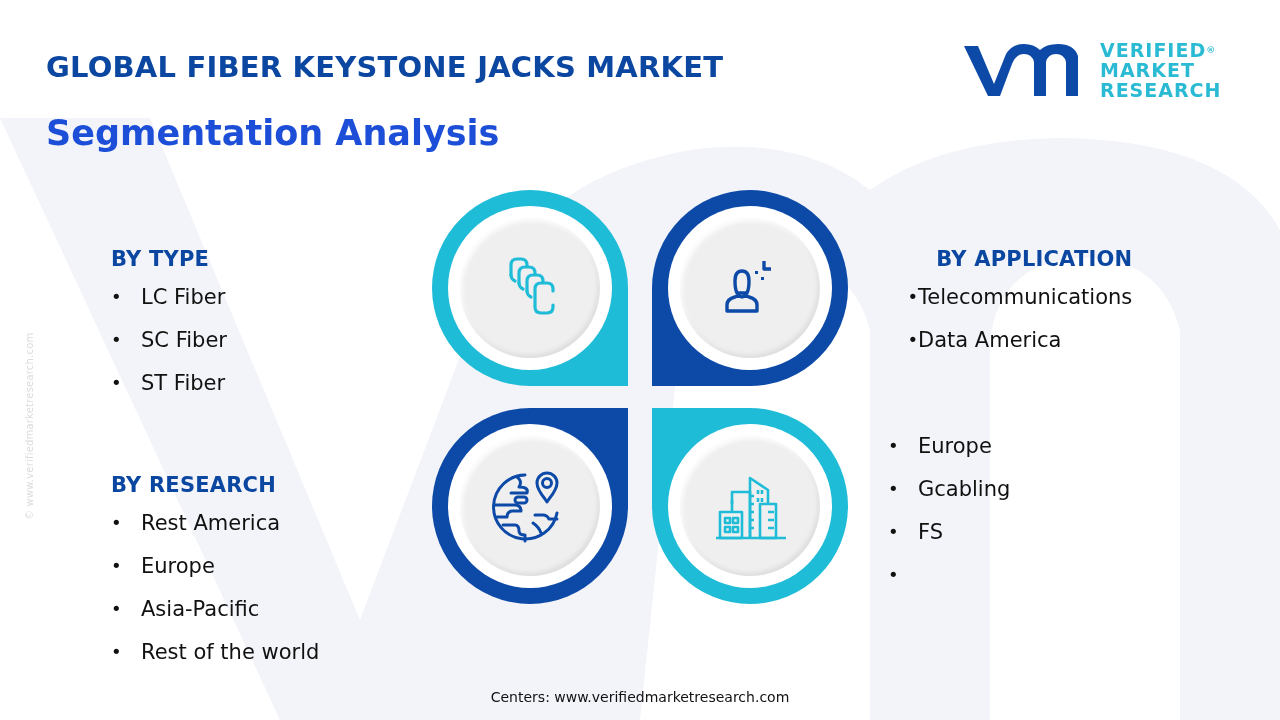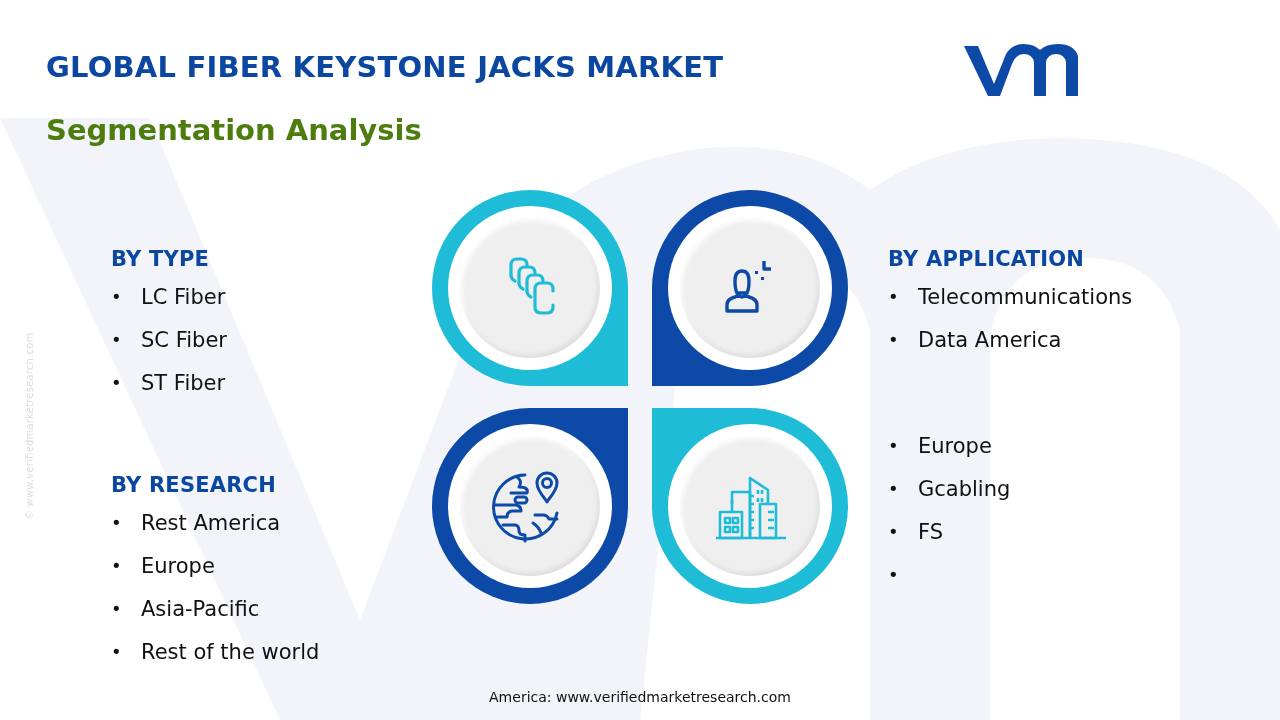--- a/index.html
+++ b/index.html
@@ -21,34 +21,34 @@
     letter-spacing: 0.2px;
     z-index: 1;
   }
   .title {
     position: absolute; left: 46px; top: 50px;
     font-size: 29px; font-weight: bold; color: #0b47a1;
     letter-spacing: 0.2px; z-index: 2;
   }
   .subtitle {
     position: absolute; left: 46px; top: 113px;
-    font-size: 29px; color: #4d7c0f; z-index: 2;
+    font-size: 35px; color: #1d4ed8; z-index: 2;
   }
   .logo { position: absolute; left: 962px; top: 40px; z-index: 2; display: flex; align-items: center; }
   .logo-text { margin-left: 10px; line-height: 20px; font-size: 19px; font-weight: bold; color: #2bbad3; letter-spacing: 1px; }
   .logo-reg { font-size: 9px; vertical-align: top; color: #2bbad3; }
 
   .segment { position: absolute; z-index: 2; }
   .seg-head { font-size: 21px; font-weight: bold; color: #0b47a1; margin-bottom: 14px; letter-spacing: 0.2px; margin-top: 39px; }
   .seg-list { list-style: none; }
   .seg-item { font-size: 21px; color: #111; height: 43px; display: flex; align-items: flex-start; }
   .bullet { width: 30px; display: inline-block; font-size: 18px; line-height: 24px; }
 
   .seg-type { left: 111px; top: 208px; }
-  .seg-app { left: 888px; top: 208px; }
+  .seg-app { left: 888px; top: 208px; text-align: right; }
   .seg-geo { left: 111px; top: 434px; }
   .seg-players { left: 888px; top: 434px; }
 
   .petal { position: absolute; width: 196px; height: 196px; z-index: 2; }
   .petal .ring {
     position: absolute; left: 16px; top: 16px; width: 164px; height: 164px;
     border-radius: 50%; background: #ffffff;
   }
   .petal .disc {
     position: absolute; left: 28px; top: 28px; width: 140px; height: 140px;
@@ -75,20 +75,25 @@
 
 <div class="side-watermark">© www.verifiedmarketresearch.com</div>
 
 <h1 class="title">GLOBAL FIBER KEYSTONE JACKS MARKET</h1>
 <h2 class="subtitle">Segmentation Analysis</h2>
 
 <div class="logo">
   <svg width="128" height="60" viewBox="0 0 128 60">
     <path d="M2 6 L16 6 L32 44 L44 14 Q50 4 62 4 Q72 4 78 10 Q84 4 96 4 Q112 4 116 16 L116 56 L104 56 L104 22 Q102 14 94 14 Q86 14 84 22 L84 56 L72 56 L72 22 Q70 14 62 14 Q54 14 50 24 L38 56 L26 56 Z" fill="#0d4aa8"></path>
   </svg>
+  <div class="logo-text">
+    <div><span>VERIFIED</span><span class="logo-reg">®</span></div>
+    <div>MARKET</div>
+    <div>RESEARCH</div>
+  </div>
 </div>
 
 <div class="segment seg-type">
   <div class="seg-head">BY TYPE</div>
   <ul class="seg-list">
     <li class="seg-item">
         <span class="bullet">•</span>
         <span>LC Fiber</span>
       </li>
     <li class="seg-item">
@@ -217,13 +222,13 @@
       <path d="M22 34 V38"></path>
       <path d="M40 72 V12 L58 24 V38"></path>
       <path d="M48 24 V28 M52 24 V28 M48 32 V36 M52 32 V36"></path>
       <rect x="50" y="38" width="16" height="34"></rect>
       <path d="M40 30 H44 M40 38 H44 M40 46 H44 M40 54 H44 M40 62 H44"></path>
       <path d="M58 46 H64 M58 54 H64 M58 62 H64"></path>
     </svg>
   </div>
 </div>
 
-<div class="source">America: www.verifiedmarketresearch.com</div>
+<div class="source">Centers: www.verifiedmarketresearch.com</div>
 
 </body></html>

